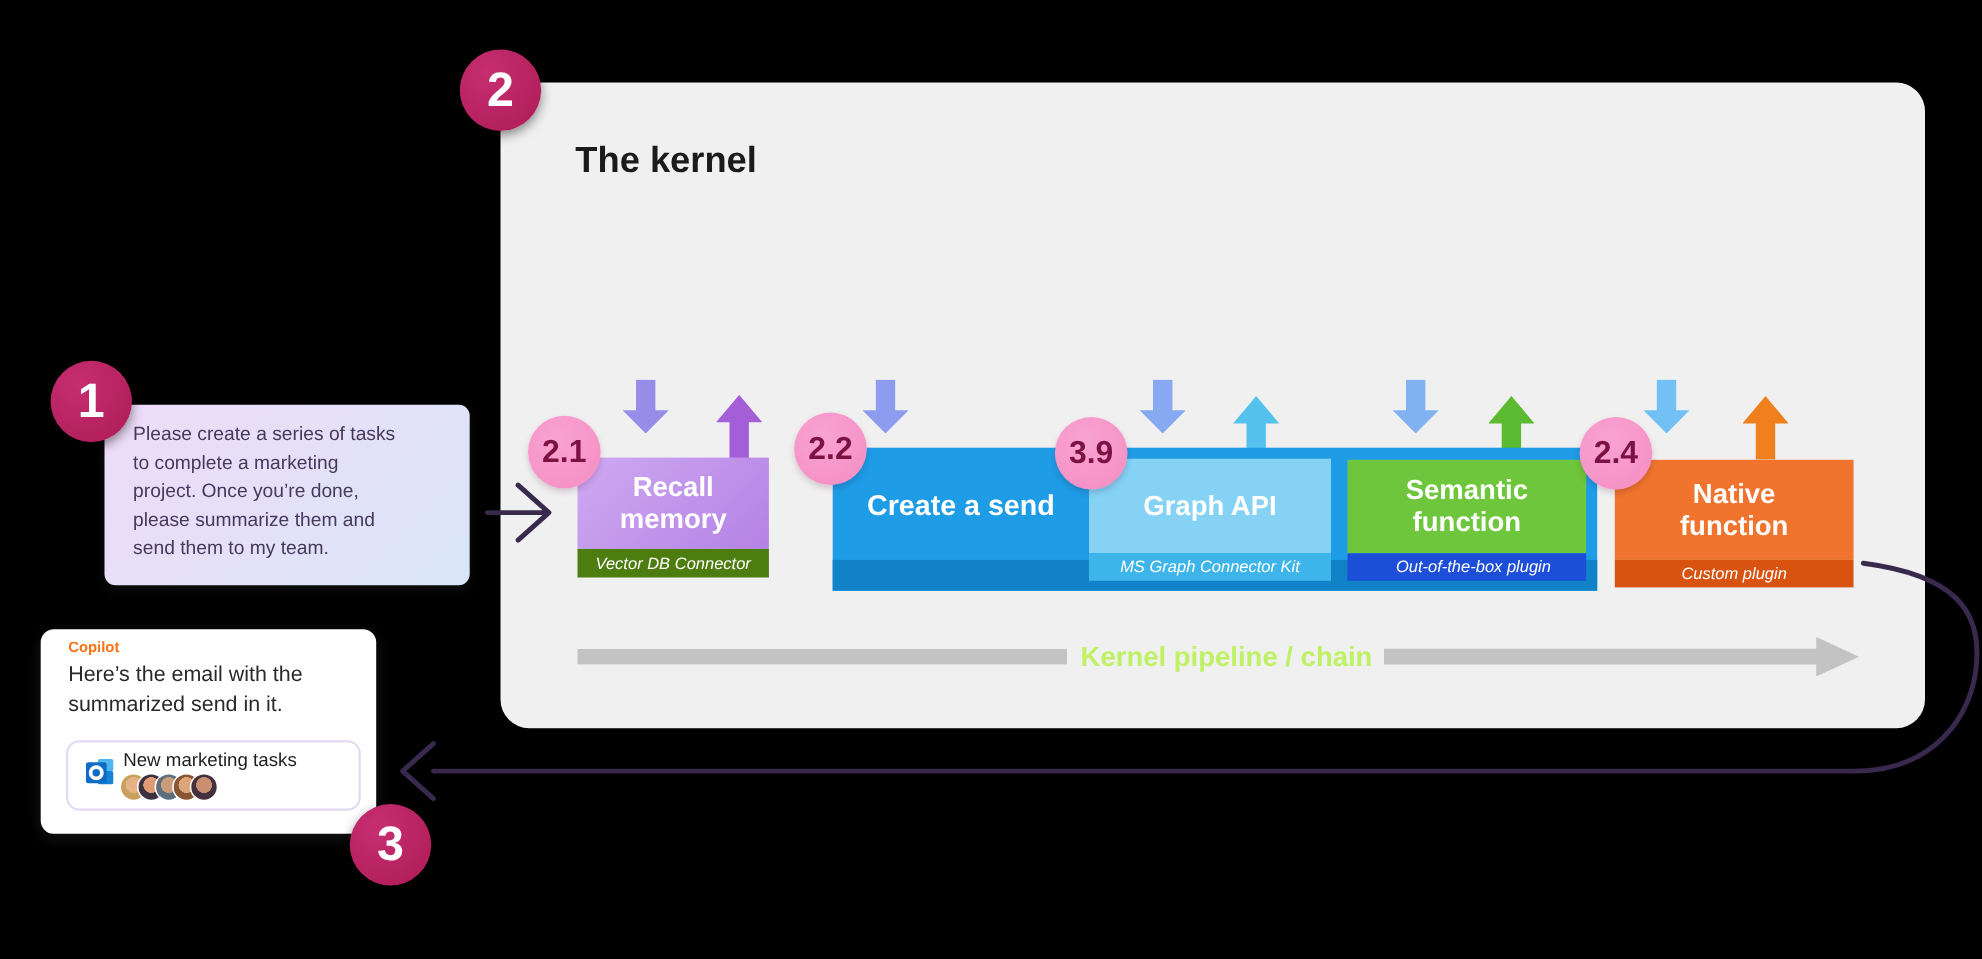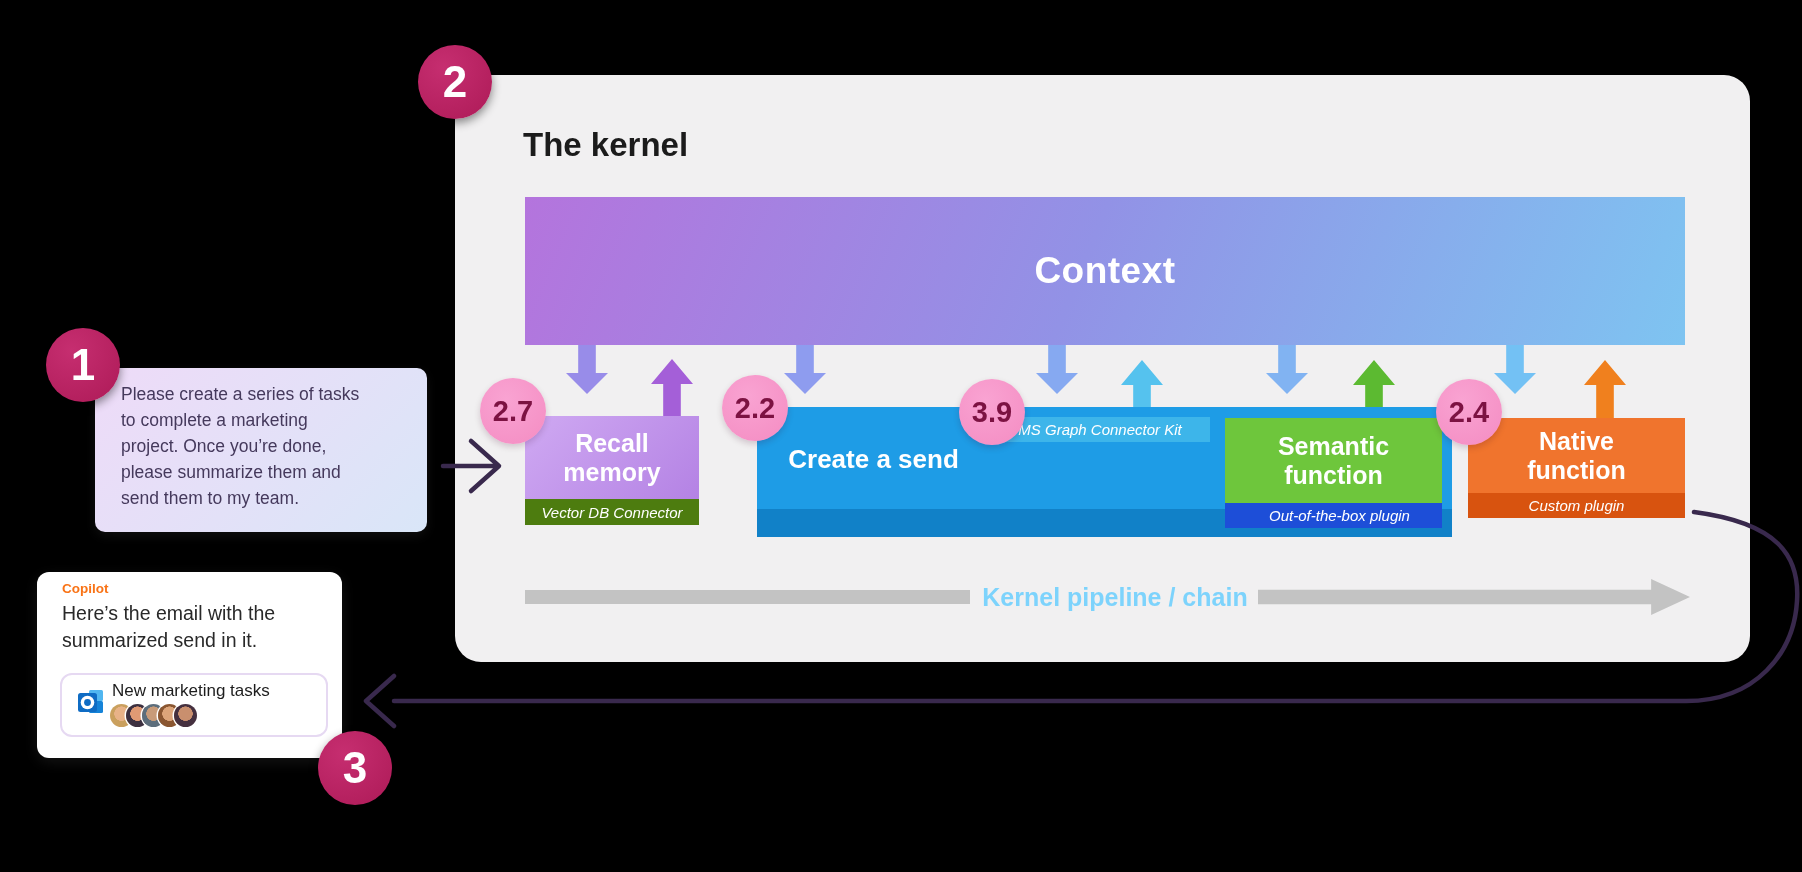--- a/index.html
+++ b/index.html
@@ -36,33 +36,33 @@
     display:flex;align-items:center;justify-content:center;color:#fff;font-size:15px;font-style:italic;}
   .box-recall{left:525px;top:416px;width:174px;height:109px;}
   .box-recall .fn-main{background:linear-gradient(135deg,#cfa9f2,#b482e4);}
   .box-recall .fn-footer{height:26px;background:#4d7c0f;}
   .box-graph{left:990px;top:417px;width:220px;height:111px;z-index:11;}
   .box-graph .fn-main{background:#85d2f4;}
   .box-graph .fn-footer{height:25px;background:#3db5ea;}
   .box-semantic{left:1225px;top:418px;width:217px;height:110px;z-index:11;}
   .box-semantic .fn-main{background:#6ec63c;}
   .box-semantic .fn-footer{height:25px;background:#1d4ed8;padding-left:12px;}
-  .box-native{left:1468px;top:418px;width:217px;height:100px;justify-content:space-between;}
+  .box-native{left:1468px;top:418px;width:217px;height:116px;justify-content:space-between;}
   .box-native .fn-main{background:#f0742d;}
   .box-native .fn-footer{height:25px;background:#d8530f;}
   
   .pbadge{position:absolute;width:66px;height:66px;border-radius:50%;z-index:25;
     background:radial-gradient(circle at 40% 32%,#f9a3d2,#f48cc2);
     display:flex;align-items:center;justify-content:center;
     color:#7c1242;font-size:29px;font-weight:bold;box-shadow:0 3px 6px rgba(60,0,40,.18);}
   
   .pipe-left{position:absolute;left:525px;top:590px;width:445px;height:14px;background:#c3c3c3;z-index:6;}
   .pipe-label{position:absolute;left:975px;top:580px;width:280px;height:34px;z-index:6;
     display:flex;align-items:center;justify-content:center;
-    color:#7dd3fc;font-size:25px;font-weight:bold;white-space:nowrap;}
+    color:#bef264;font-size:25px;font-weight:bold;white-space:nowrap;}
   .pipe-right{position:absolute;left:1258px;top:579px;width:432px;height:36px;background:#c3c3c3;z-index:6;
     clip-path:polygon(0 30%,91% 30%,91% 0,100% 50%,91% 100%,91% 70%,0 70%);}
   
   .sbadge{position:absolute;width:74px;height:74px;border-radius:50%;z-index:30;
     background:radial-gradient(circle at 35% 30%,#c62e70,#ad1a57);
     display:flex;align-items:center;justify-content:center;
     color:#fff;font-size:44px;font-weight:bold;box-shadow:0 4px 10px rgba(0,0,0,.45);}
   
   .bubble{position:absolute;left:95px;top:368px;width:332px;height:164px;border-radius:10px;z-index:20;
     background:linear-gradient(135deg,#eedbf8 0%,#e3e1f8 55%,#d9e6f8 100%);
@@ -90,23 +90,20 @@
   .overlay{position:absolute;left:0;top:0;z-index:40;pointer-events:none;}
 </style>
 </head>
 <body>
 
 <div class="stage">
 
   <div class="panel"></div>
   <div class="panel-title">The kernel</div>
 
-  <div class="context">
-    <span>Context</span>
-  </div>
 
   <div class="ar-down" style="left:566px;background:#988ce9;"></div>
   <div class="ar-down" style="left:784px;background:#8e9cef;"></div>
   <div class="ar-down" style="left:1036px;background:#86a9f1;"></div>
   <div class="ar-down" style="left:1266px;background:#81b3f2;"></div>
   <div class="ar-down" style="left:1494px;background:#73c1f4;"></div>
 
   <div class="ar-up" style="left:651px;top:359px;background:#a45fd8;"></div>
   <div class="ar-up" style="left:1121px;top:360px;background:#55c2ee;"></div>
   <div class="ar-up" style="left:1353px;top:360px;background:#5cba31;"></div>
@@ -121,20 +118,23 @@
     <div class="fn-main">
       <div class="t">Recall</div>
       <div class="t">memory</div>
     </div>
     <div class="fn-footer">
       <span>Vector DB Connector</span>
     </div>
   </div>
 
   <div class="fnbox box-graph">
+    <div class="fn-main">
+      <div class="t">Graph API</div>
+    </div>
     <div class="fn-footer">
       <span>MS Graph Connector Kit</span>
     </div>
   </div>
 
   <div class="fnbox box-semantic">
     <div class="fn-main">
       <div class="t">Semantic</div>
       <div class="t">function</div>
     </div>
@@ -146,21 +146,21 @@
   <div class="fnbox box-native">
     <div class="fn-main">
       <div class="t">Native</div>
       <div class="t">function</div>
     </div>
     <div class="fn-footer">
       <span>Custom plugin</span>
     </div>
   </div>
 
-  <div class="pbadge" style="left:480px;top:378px;">2.7</div>
+  <div class="pbadge" style="left:480px;top:378px;">2.1</div>
   <div class="pbadge" style="left:722px;top:375px;">2.2</div>
   <div class="pbadge" style="left:959px;top:379px;">3.9</div>
   <div class="pbadge" style="left:1436px;top:379px;">2.4</div>
 
   <div class="pipe-left"></div>
   <div class="pipe-label">Kernel pipeline / chain</div>
   <div class="pipe-right"></div>
 
   <div class="sbadge" style="left:46px;top:328px;">1</div>
   <div class="sbadge" style="left:418px;top:45px;">2</div>

